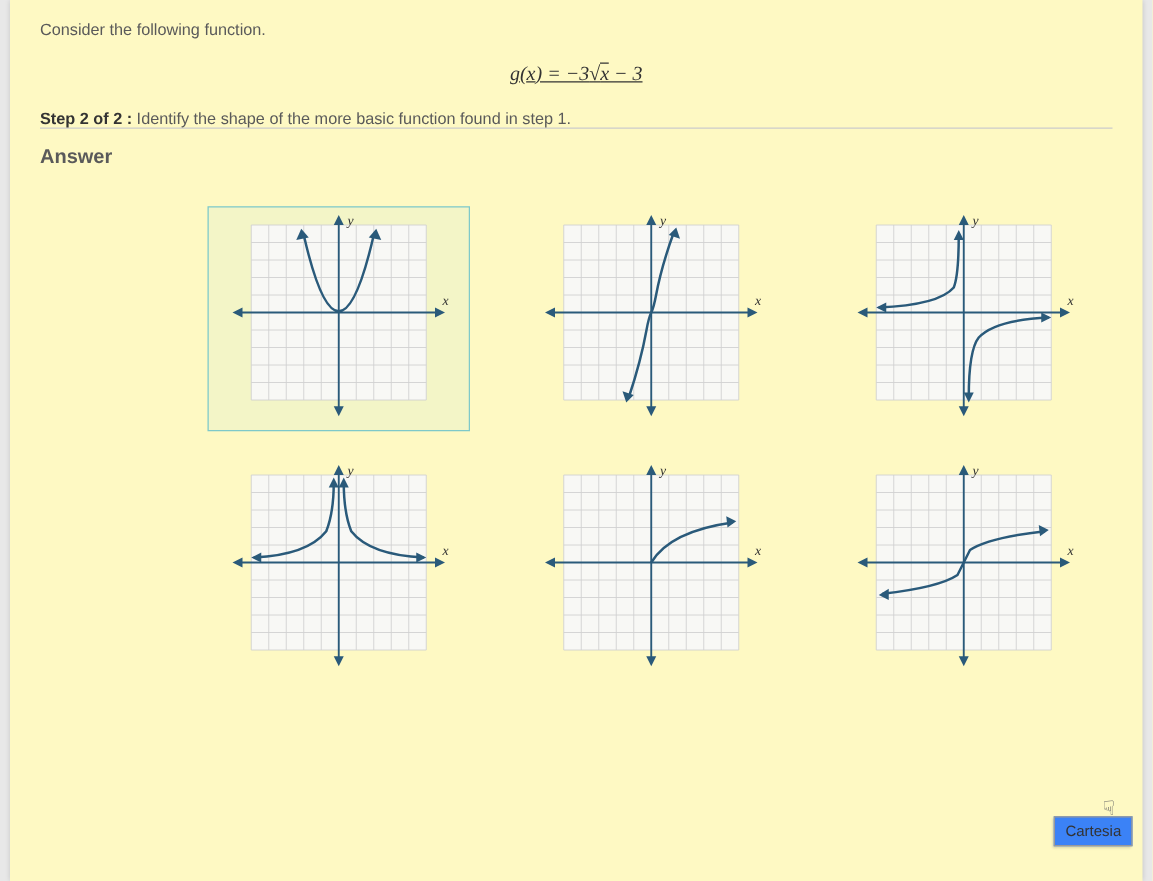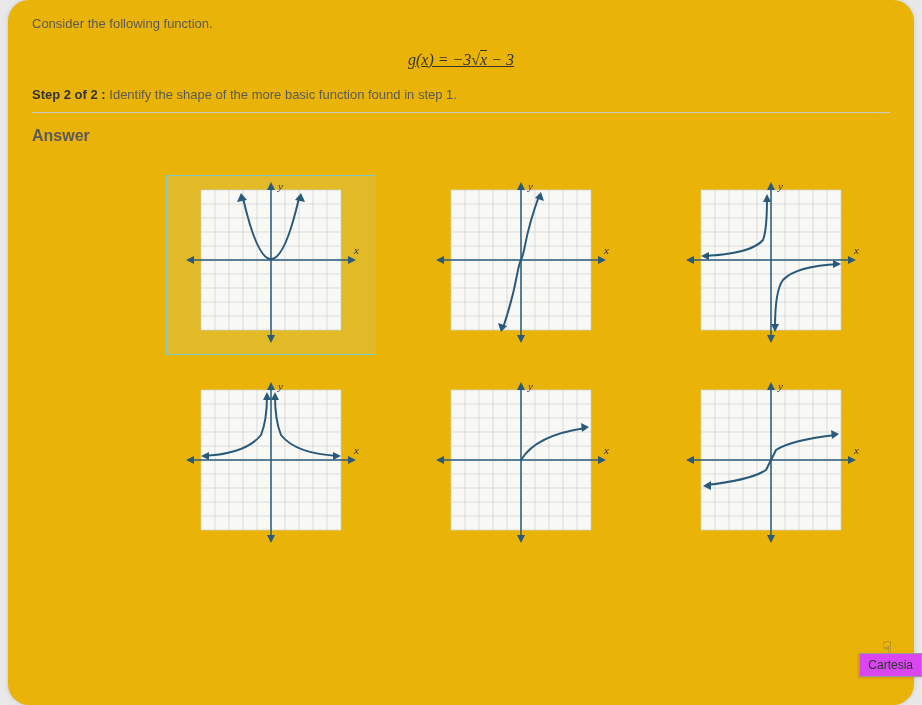--- a/index.html
+++ b/index.html
@@ -5,45 +5,43 @@
     * { box-sizing: border-box; margin: 0; padding: 0; }
     body {
       font-family: Arial, sans-serif;
       background: #e8e8e8;
       width: 922px;
       height: 705px;
       overflow: hidden;
       position: relative;
     }
     .page {
-      background: #eab308;
+      background: #fef9c3;
       margin: 0 8px;
       min-height: 100%;
       padding: 16px 24px;
       box-shadow: 0 0 4px rgba(0,0,0,0.15);
-      border-radius: 21px;
     }
     .prompt {
       color: #5a5a5a;
       font-size: 13px;
       margin-bottom: 20px;
     }
     .formula {
       text-align: center;
       font-family: 'Times New Roman', serif;
       font-size: 16px;
       color: #333;
       margin-bottom: 18px;
       font-style: italic;
       text-decoration: underline;
     }
     .step-row {
       color: #5a5a5a;
       font-size: 13px;
-      padding-bottom: 10px;
       border-bottom: 1px solid #ccc;
     }
     .step-row b { color: #333; font-weight: bold; }
     .answer-label {
       color: #5a5a5a;
       font-size: 16px;
       font-weight: bold;
       margin-top: 14px;
       margin-bottom: 30px;
     }
@@ -73,23 +71,23 @@
     }
     svg { display: block; }
     .axis { stroke: #2a5a7a; stroke-width: 1.5; }
     .arrow-fill { fill: #2a5a7a; }
     .gridline { stroke: #d0d0d0; stroke-width: 0.7; }
     .curve { stroke: #2a5a7a; stroke-width: 2; fill: none; }
     .curve-arrow { fill: #2a5a7a; }
     .axis-label { font-family: 'Times New Roman', serif; font-style: italic; font-size: 11px; fill: #333; }
     .cartesia-btn {
       position: absolute;
-      right: 0;
+      right: 16px;
       bottom: 28px;
-      background: #d946ef;
+      background: #3b82f6;
       border: 1px solid #999;
       padding: 4px 8px;
       font-size: 12px;
       color: #333;
       box-shadow: -1px 1px 2px rgba(0,0,0,0.15);
     }
     .cursor-icon {
       position: absolute;
       right: 30px;
       bottom: 48px;

